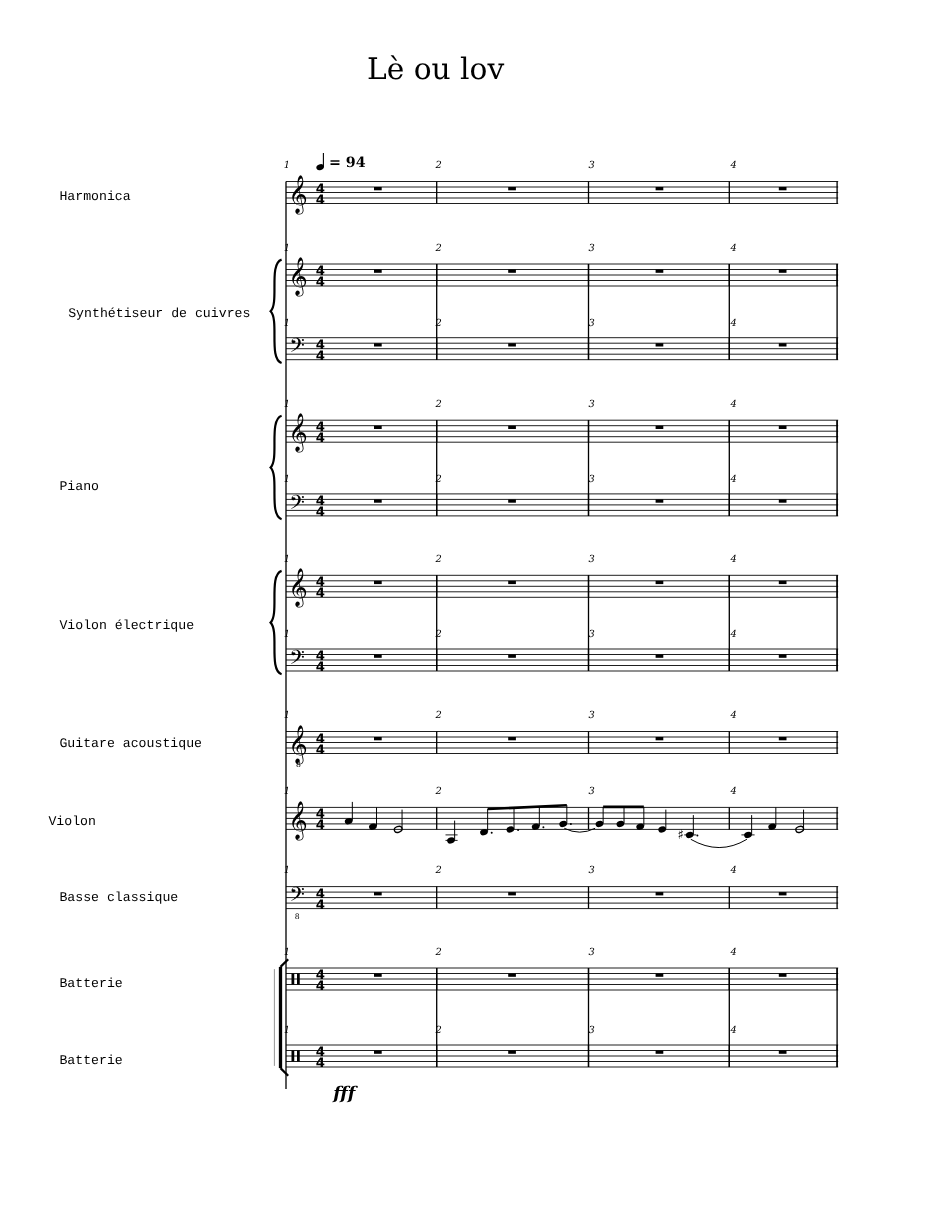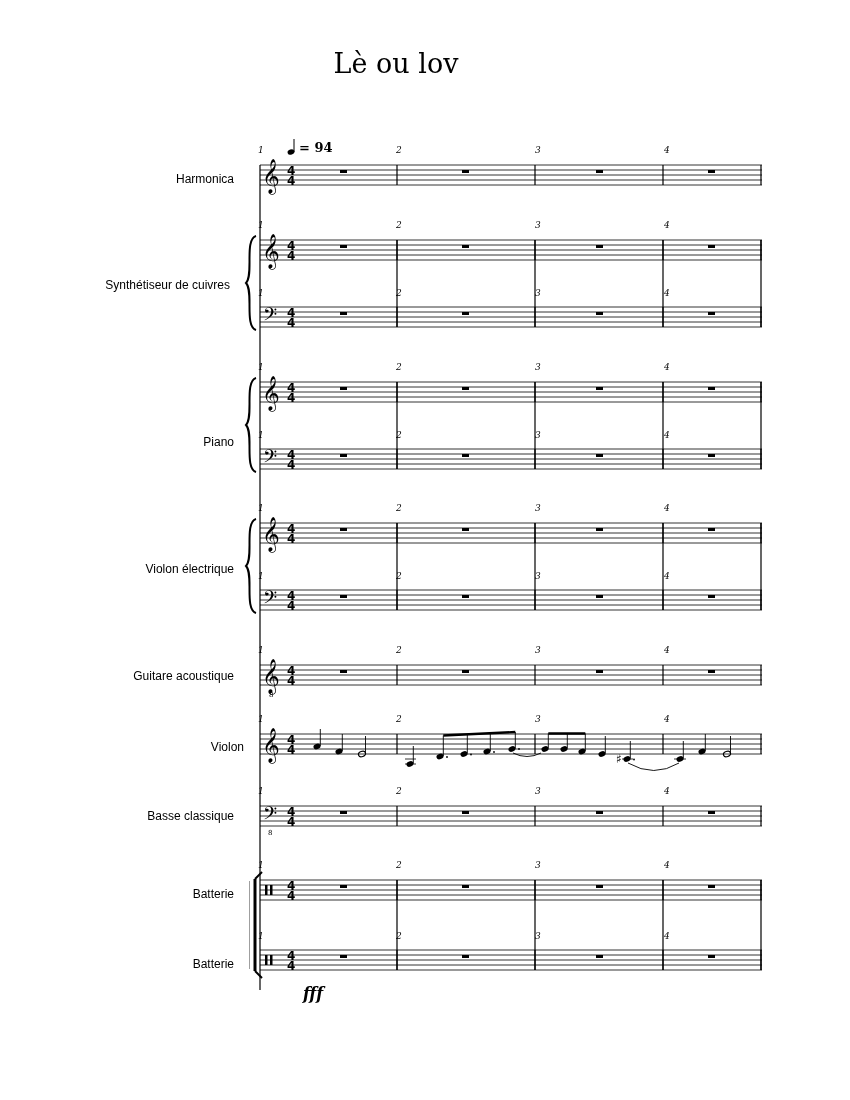--- a/index.html
+++ b/index.html
@@ -1,35 +1,35 @@
 <!DOCTYPE html>
 <html><head>
 <meta charset="utf-8">
 <style>
   html, body { margin: 0; padding: 0; background: #ffffff; }
   body { width: 850px; height: 1100px; position: relative; overflow: hidden;
          font-family: "DejaVu Serif", "Liberation Serif", serif; color: #000; }
   .title { position: absolute; top: 48px; left: 0; width: 792px; text-align: center;
            font-family: "DejaVu Serif", "Liberation Serif", serif; font-size: 27px; }
-  .label { position: absolute; font-family: Liberation Sans, sans-serif;
-           font-size: 12px; text-align: right; width: 180px; }
+  .label { position: absolute; font-family: Liberation Mono, monospace;
+           font-size: 12px; text-align: left; width: 180px; }
   svg.score { position: absolute; left: 0; top: 0; }
   .mnum { font-family: "DejaVu Serif", "Liberation Serif", serif; font-style: italic; font-size: 9px; }
 </style>
 </head>
 <body>
 
 <div class="title">Lè ou lov</div>
 
 <div class="label" style="left:54px; top:172px;">Harmonica</div>
-<div class="label" style="left:50px; top:278px;">Synthétiseur de cuivres</div>
+<div class="label" style="left:62px; top:278px;">Synthétiseur de cuivres</div>
 <div class="label" style="left:54px; top:435px;">Piano</div>
 <div class="label" style="left:54px; top:562px;">Violon électrique</div>
 <div class="label" style="left:54px; top:669px;">Guitare acoustique</div>
-<div class="label" style="left:64px; top:740px;">Violon</div>
+<div class="label" style="left:44px; top:740px;">Violon</div>
 <div class="label" style="left:54px; top:809px;">Basse classique</div>
 <div class="label" style="left:54px; top:887px;">Batterie</div>
 <div class="label" style="left:54px; top:957px;">Batterie</div>
 
 <svg class="score" width="850" height="1100" viewBox="0 0 850 1100" xmlns="http://www.w3.org/2000/svg">
   <defs>
 
     <g id="staff">
       <line x1="260" y1="0" x2="762" y2="0" stroke="#000" stroke-width="0.8"></line>
       <line x1="260" y1="5" x2="762" y2="5" stroke="#000" stroke-width="0.8"></line>

